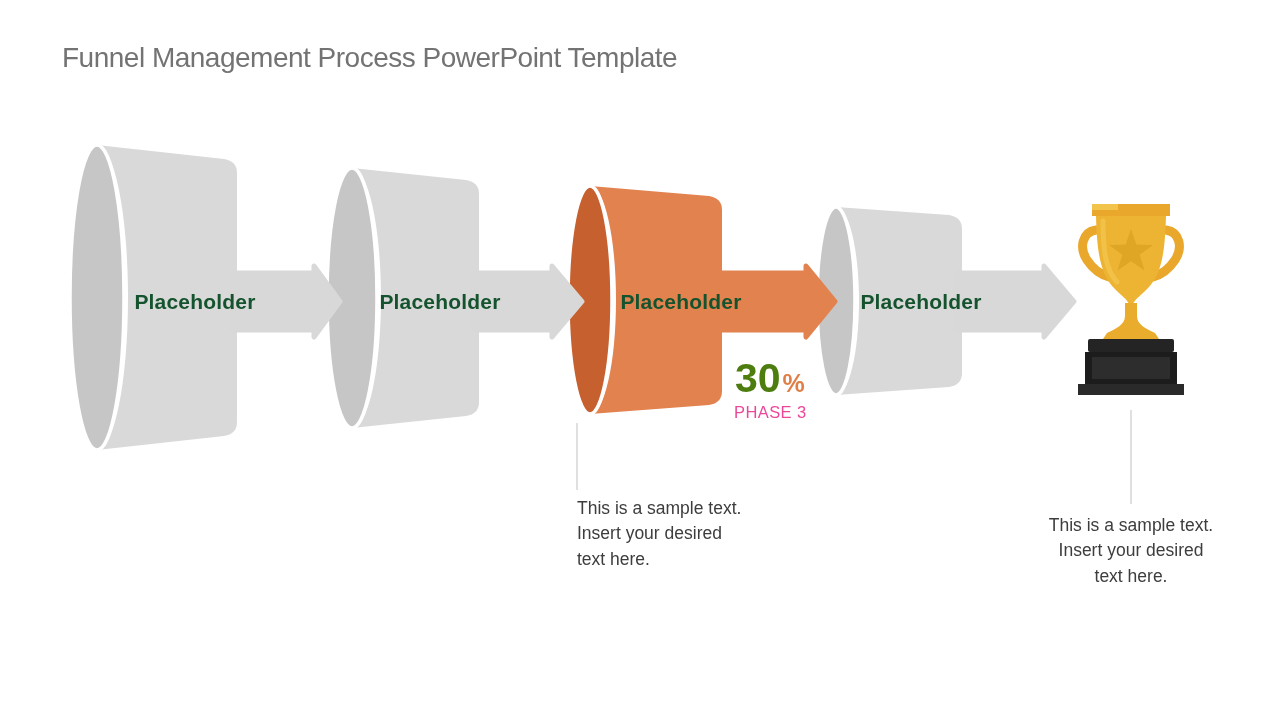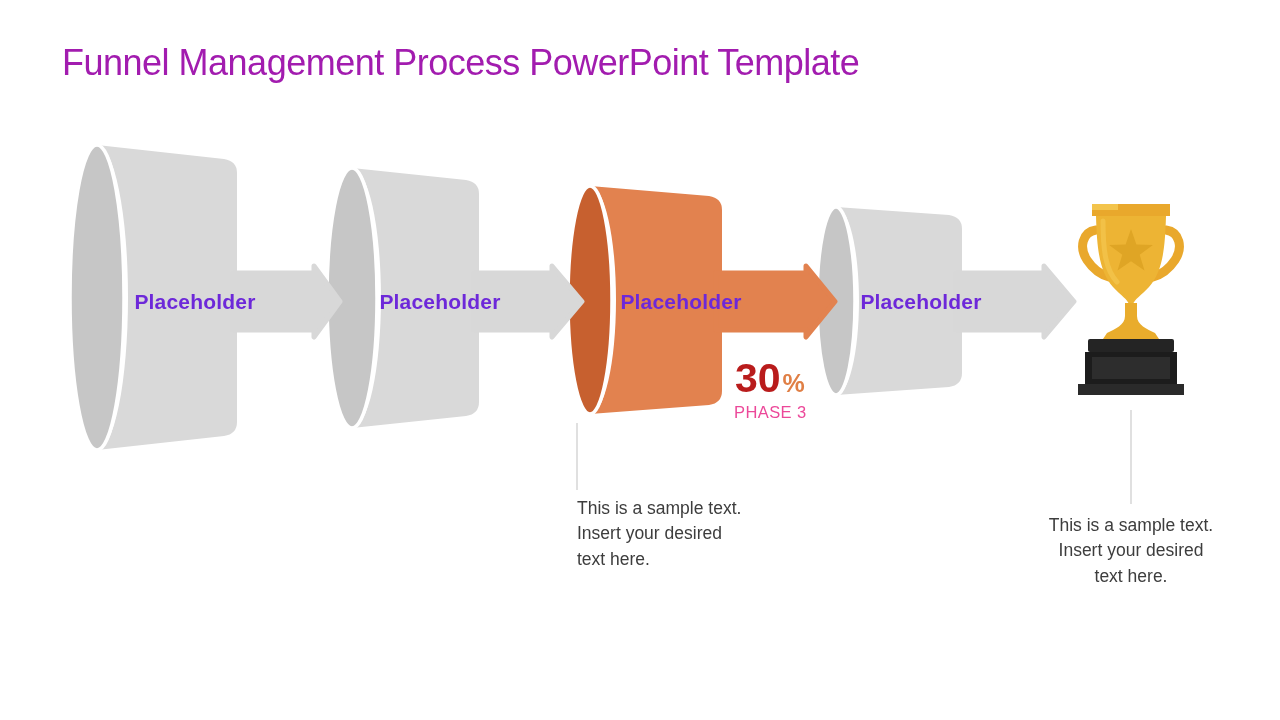--- a/index.html
+++ b/index.html
@@ -2,32 +2,32 @@
 <html><head>
 <meta charset="utf-8">
 <style>
   html,body{margin:0;padding:0;background:#fff;}
   .slide{
     position:relative;width:1280px;height:720px;background:#fff;overflow:hidden;
     font-family:"Liberation Sans",sans-serif;
   }
   .title{
     position:absolute;left:62px;top:42px;width:1100px;
-    font-size:36px;font-weight:400;letter-spacing:-0.5px;color:#a21caf;
+    font-size:28px;font-weight:400;letter-spacing:-0.5px;color:#737373;
     white-space:nowrap;
   }
   .diagram-svg{position:absolute;left:0;top:0;width:1280px;height:720px;}
   .stage-label{
     position:absolute;width:190px;text-align:center;
-    font-size:21px;font-weight:700;color:#6d28d9;letter-spacing:0.2px;
+    font-size:21px;font-weight:700;color:#14532d;letter-spacing:0.2px;
   }
   .pct-wrap{
     position:absolute;left:735px;top:358px;display:flex;align-items:baseline;line-height:1;
   }
-  .pct-num{font-size:41px;font-weight:700;color:#b91c1c;}
+  .pct-num{font-size:41px;font-weight:700;color:#4d7c0f;}
   .pct-sign{font-size:25px;font-weight:700;color:#E07F45;margin-left:2px;}
   .phase-label{
     position:absolute;left:734px;top:404px;
     font-size:16.5px;color:#ec4899;letter-spacing:0.4px;line-height:1;
   }
   .note{
     font-size:17.5px;line-height:25.4px;color:#3d3d3d;white-space:pre-line;position:absolute;
   }
   .note-stage3{left:577px;top:496px;width:220px;text-align:left;}
   .note-trophy{left:1031px;top:513px;width:200px;text-align:center;}

